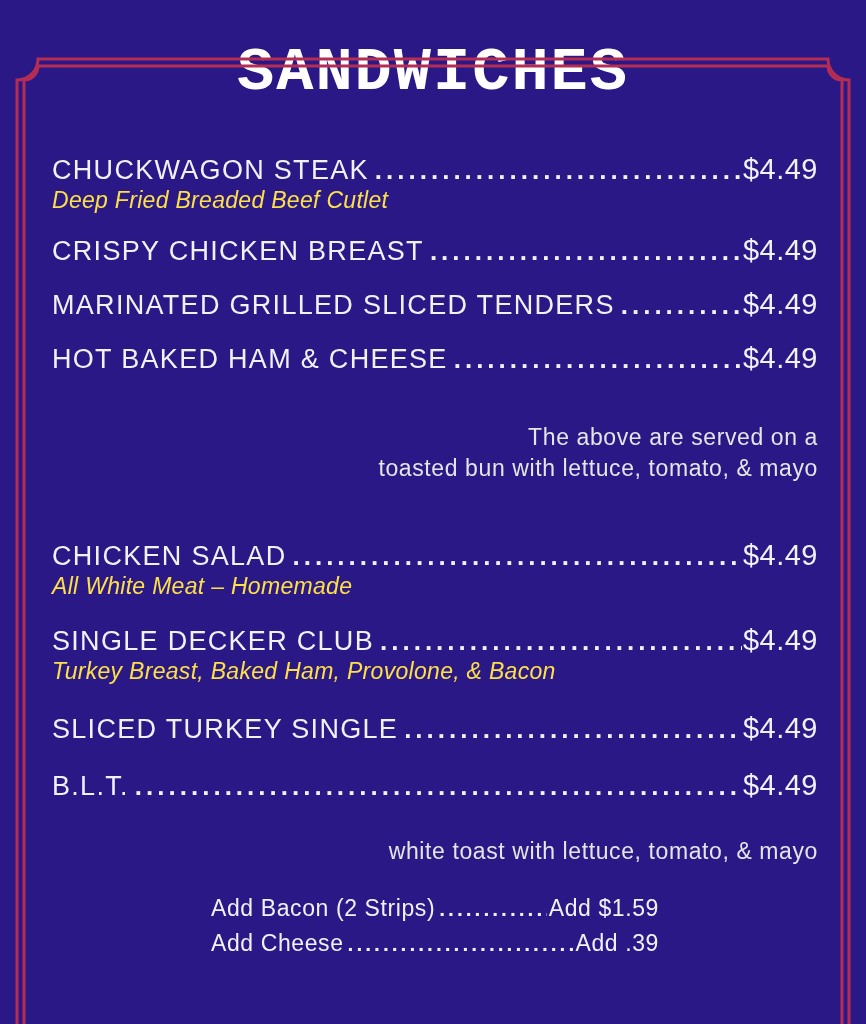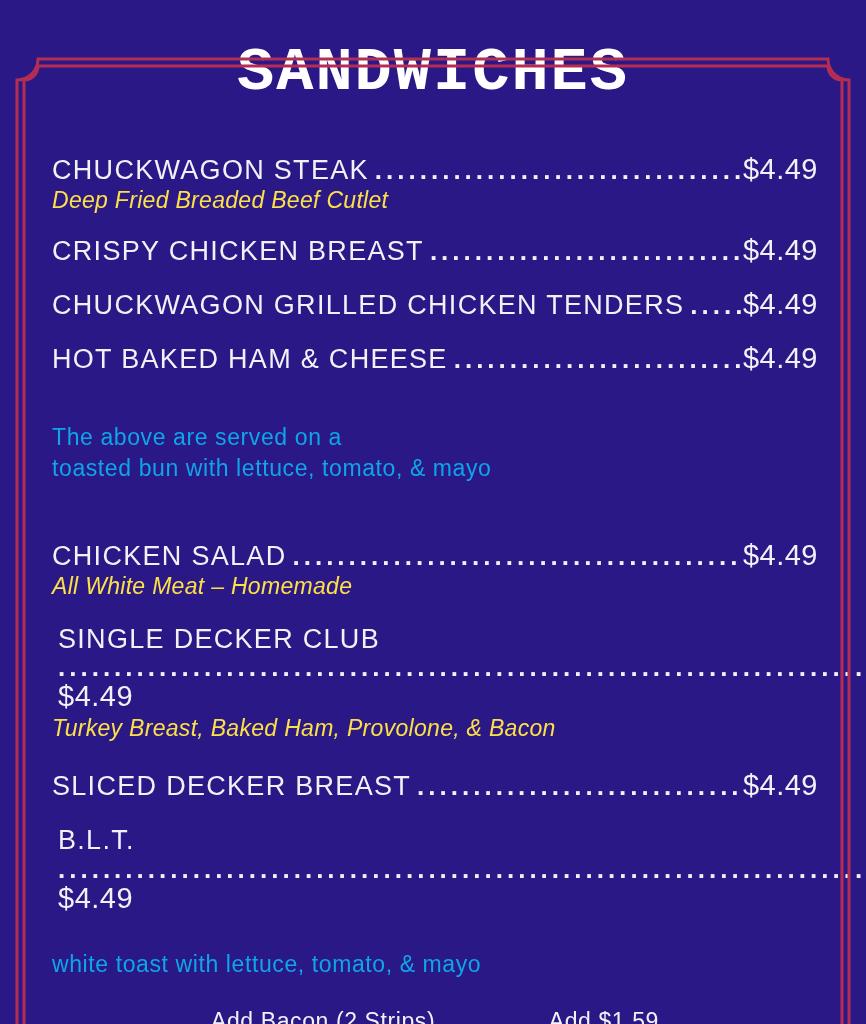--- a/index.html
+++ b/index.html
@@ -60,25 +60,25 @@
   }
   .item-desc {
     margin-top: 4px;
     font-style: italic;
     font-size: 23px;
     line-height: 1.05;
     letter-spacing: 0.3px;
     color: #fde047;
   }
   .serving-note {
-    text-align: left;
+    text-align: right;
     font-size: 23px;
     line-height: 1.35;
     letter-spacing: 0.6px;
-    color: #0ea5e9;
+    color: #e5e5e5;
   }
   .addons {
     width: 448px;
     margin: 24px auto 16px auto;
     font-size: 23px;
   }
   .addon-row {
     display: flex;
     align-items: baseline;
     line-height: 1.5;
@@ -88,21 +88,21 @@
   .addon-row .dots { margin: 0 2px 0 4px; }
   .addon-row .dots::after { font-size: 21px; letter-spacing: 3px; font-weight: 700; }
   .addon-price { flex: 0 0 auto; }
 
   
   .mt-first { margin-top: 50px; }
   .mt-a { margin-top: 22px; }
   .mt-b { margin-top: 24px; }
   .mt-note1 { margin-top: 48px; }
   .mt-sec2 { margin-top: 56px; }
-  .mt-c { margin-top: 26px; flex-direction: column; }
+  .mt-c { margin-top: 26px; }
   .mt-d { margin-top: 30px; }
   .mt-note2 { margin-top: 36px; }
 </style>
 </head>
 <body>
 
 <div class="menu">
 
   <svg class="frame" width="866" height="1024" viewBox="0 0 866 1024" fill="none">
     <path d="M 38 17 H 828 A 21 21 0 0 0 849 38 V 986 A 21 21 0 0 0 828 1007 H 38 A 21 21 0 0 0 17 986 V 38 A 21 21 0 0 0 38 17 Z" stroke-width="3" fill="none" stroke="#b52d52"></path>
@@ -120,21 +120,21 @@
     </div>
     <div class="item-desc">Deep Fried Breaded Beef Cutlet</div>
 
     <div class="item-row mt-a">
       <span class="item-name">CRISPY CHICKEN BREAST</span>
       <span class="dots"></span>
       <span class="item-price">$4.49</span>
     </div>
 
     <div class="item-row mt-b">
-      <span class="item-name">CHUCKWAGON GRILLED CHICKEN TENDERS</span>
+      <span class="item-name">MARINATED GRILLED SLICED TENDERS</span>
       <span class="dots"></span>
       <span class="item-price">$4.49</span>
     </div>
 
     <div class="item-row mt-b">
       <span class="item-name">HOT BAKED HAM &amp; CHEESE</span>
       <span class="dots"></span>
       <span class="item-price">$4.49</span>
     </div>
 
@@ -151,21 +151,21 @@
     <div class="item-desc">All White Meat – Homemade</div>
 
     <div class="item-row mt-c">
       <span class="item-name">SINGLE DECKER CLUB</span>
       <span class="dots"></span>
       <span class="item-price">$4.49</span>
     </div>
     <div class="item-desc">Turkey Breast, Baked Ham, Provolone, &amp; Bacon</div>
 
     <div class="item-row mt-d">
-      <span class="item-name">SLICED DECKER BREAST</span>
+      <span class="item-name">SLICED TURKEY SINGLE</span>
       <span class="dots"></span>
       <span class="item-price">$4.49</span>
     </div>
 
     <div class="item-row mt-c">
       <span class="item-name">B.L.T.</span>
       <span class="dots"></span>
       <span class="item-price">$4.49</span>
     </div>
 

